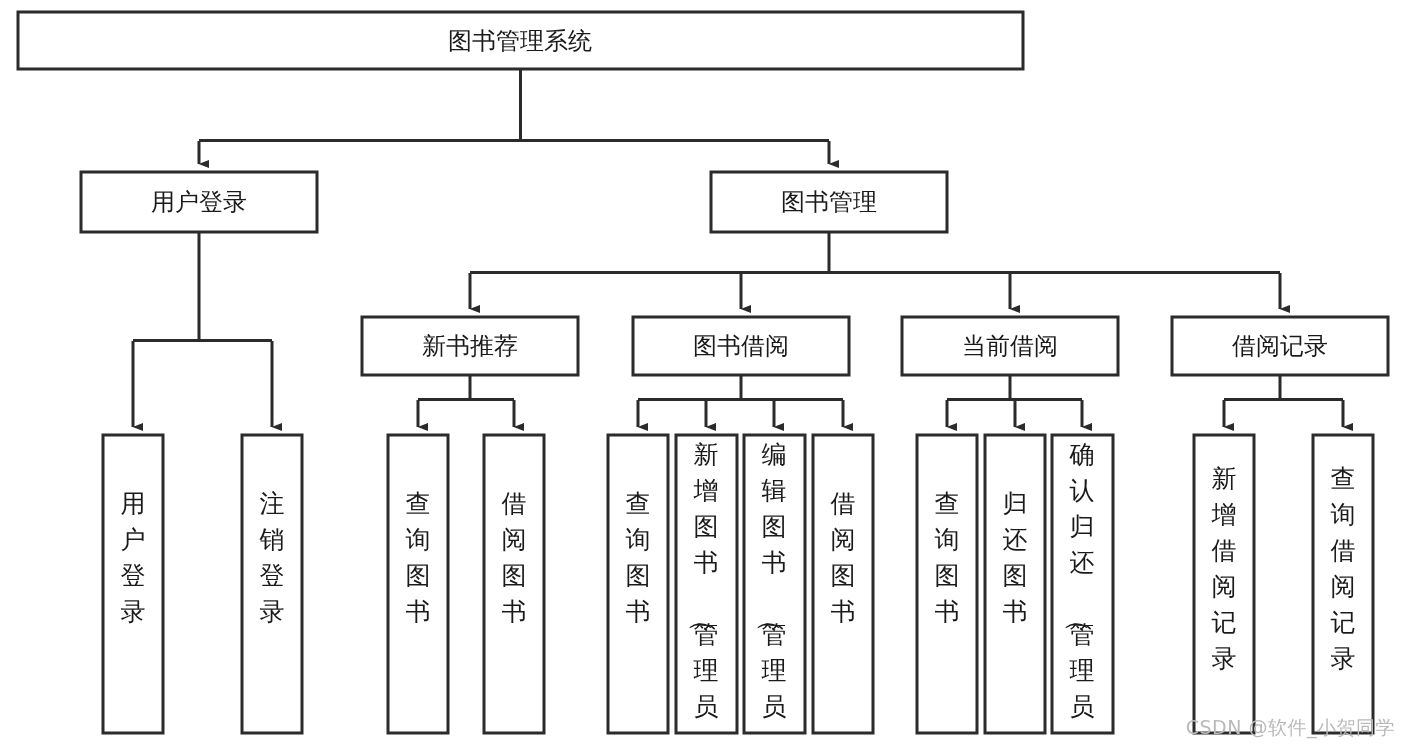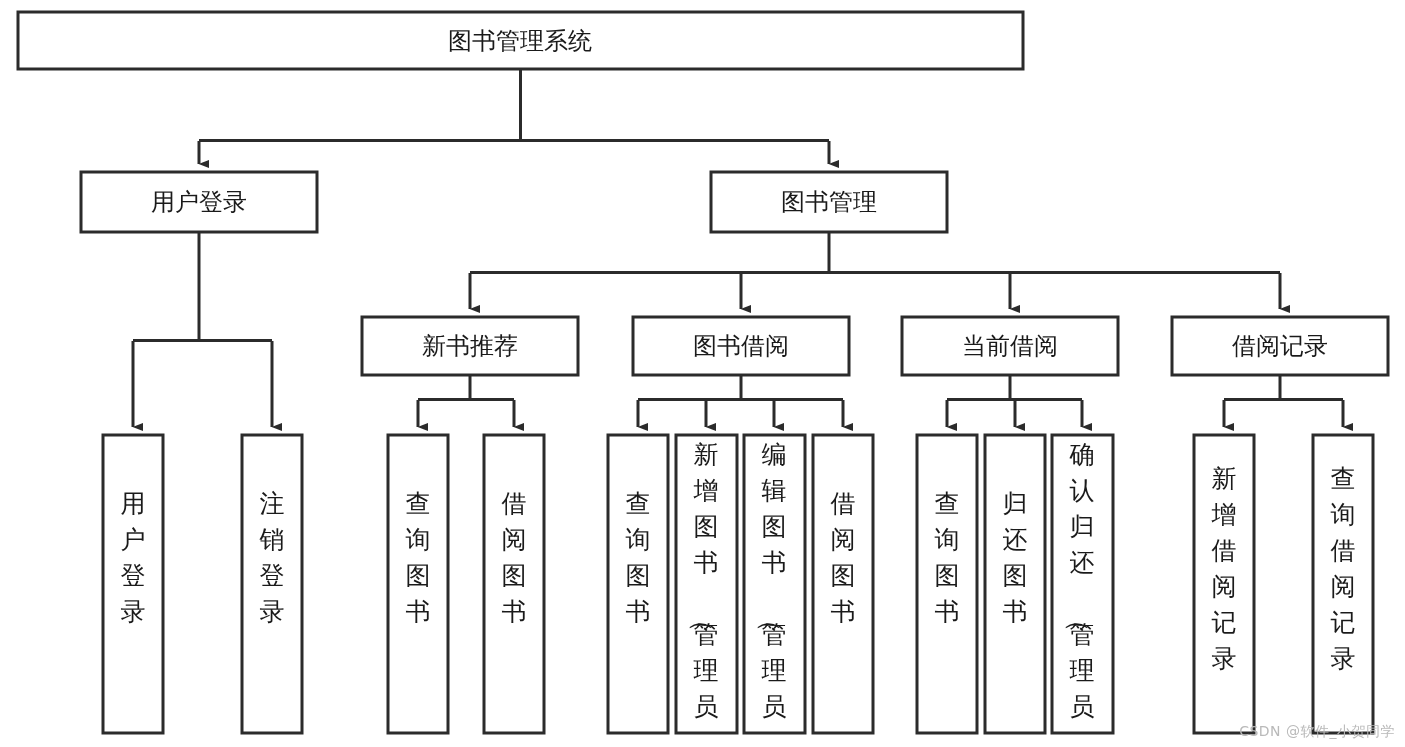--- a/index.html
+++ b/index.html
@@ -49,21 +49,21 @@
     fill: #1a1a1a;
     font-family: "DejaVu Sans", "Liberation Sans", sans-serif;
     font-size: 25px;
     text-anchor: middle;
   }
   .watermark {
     position: absolute;
     right: 10px;
     bottom: 6px;
     font-family: "DejaVu Sans", "Liberation Sans", sans-serif;
-    font-size: 14px;
+    font-size: 19px;
     color: #b9b9b9;
     white-space: nowrap;
     letter-spacing: 0.5px;
     pointer-events: none;
   }
 </style>
 </head>
 <body>
 
 <div id="diagram-root">

